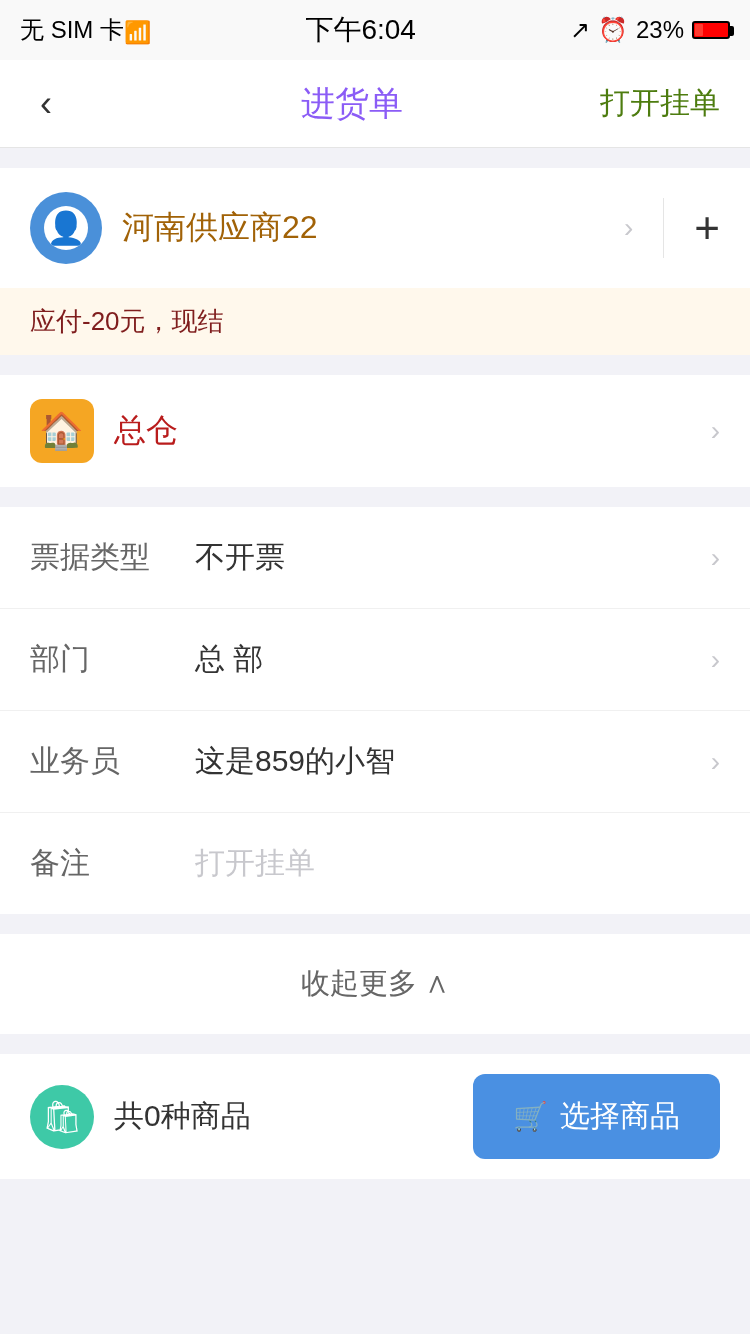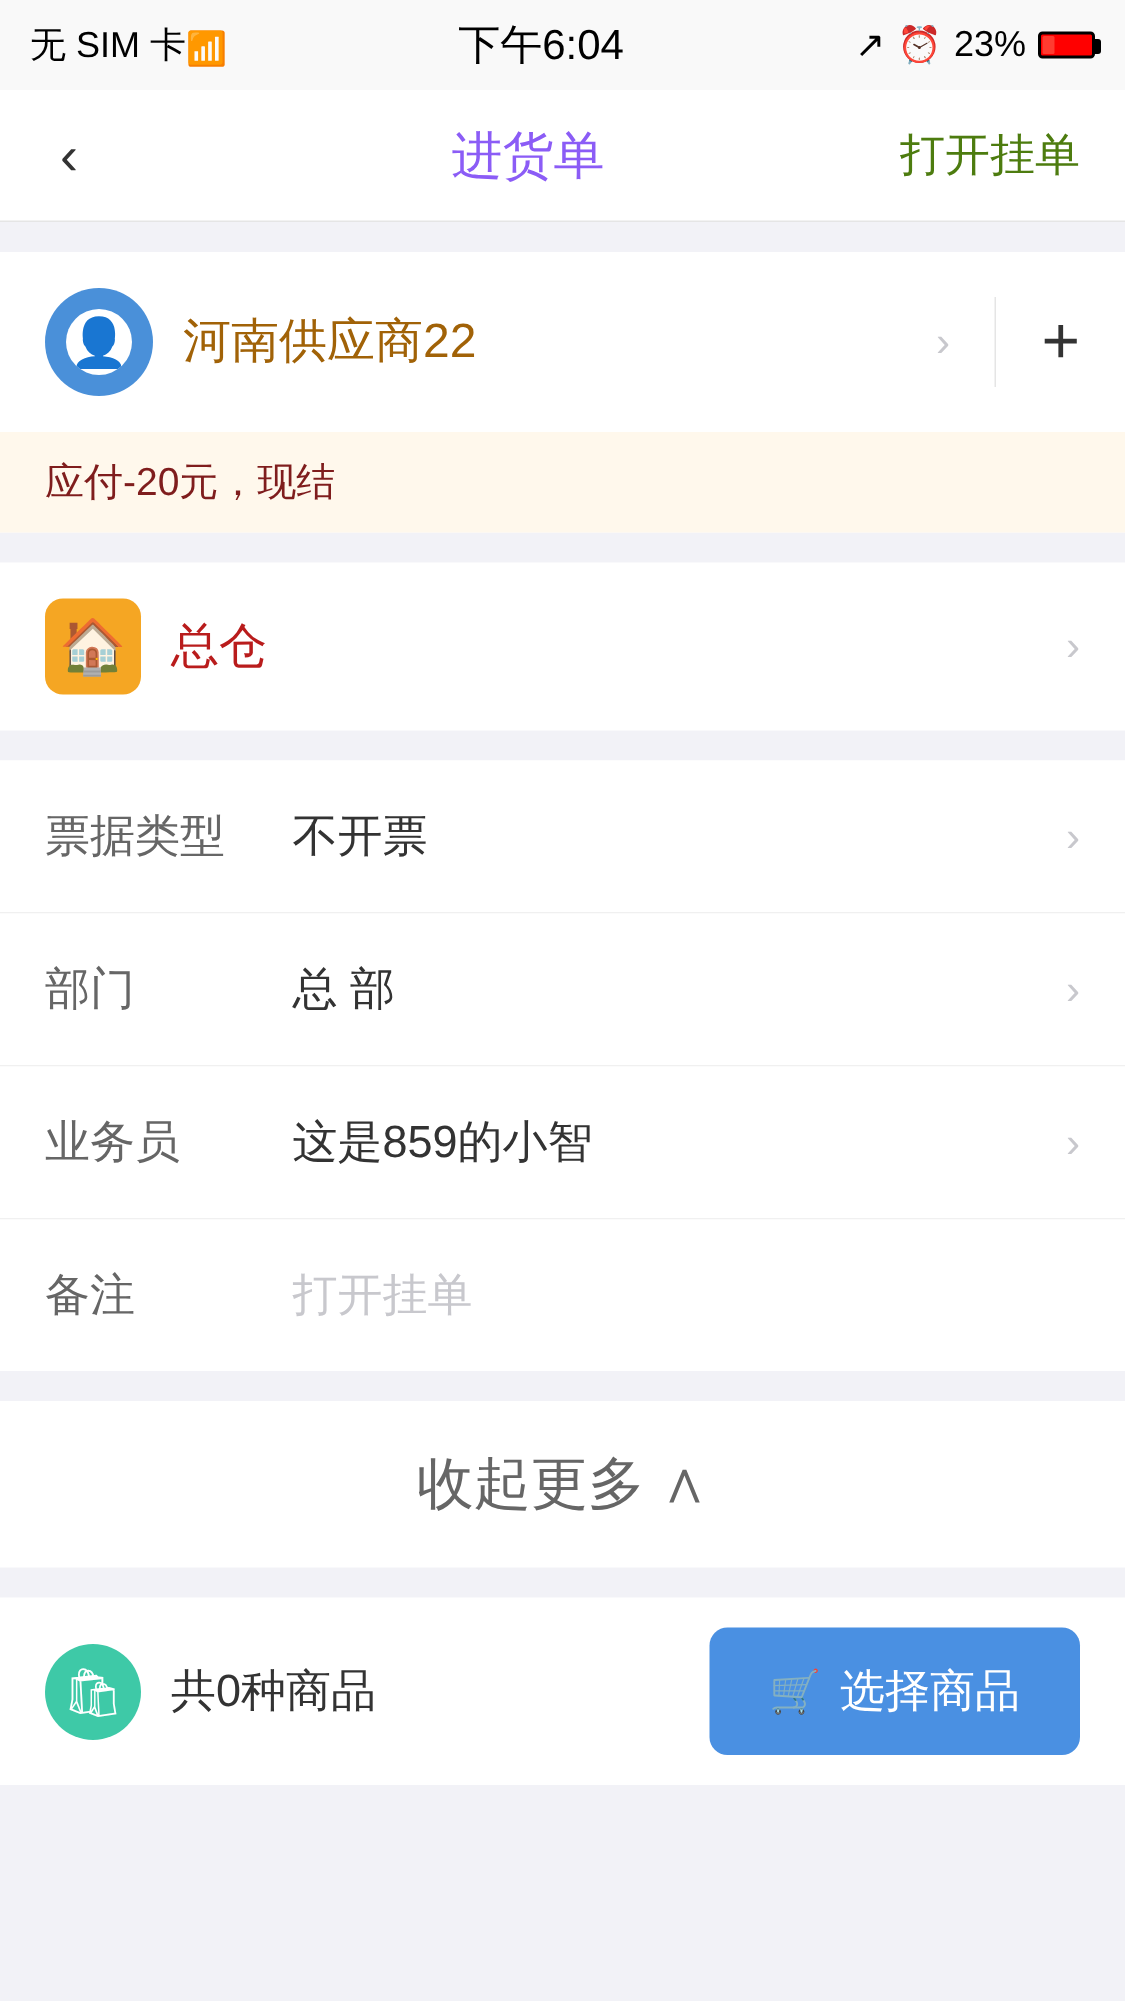--- a/index.html
+++ b/index.html
@@ -218,21 +218,21 @@
       padding-left: 20px;
     }
 
     
     .collapse-row {
       background: #fff;
       margin-top: 20px;
       padding: 30px;
       text-align: center;
       color: #666;
-      font-size: 38px;
+      font-size: 29px;
       cursor: pointer;
     }
 
     
     .bottom-bar {
       background: #fff;
       margin-top: 20px;
       display: flex;
       align-items: center;
       padding: 20px 30px;

